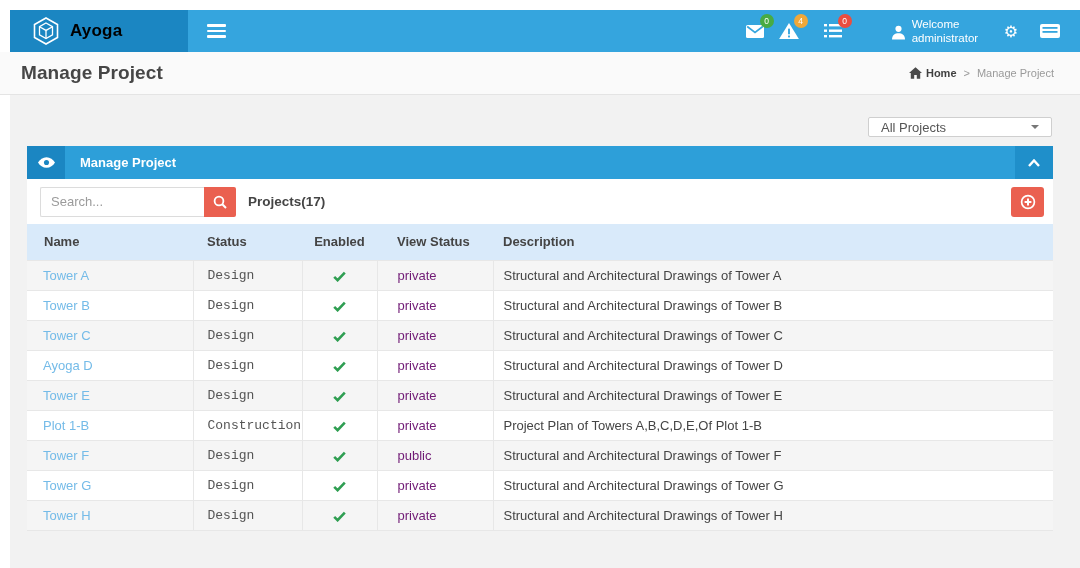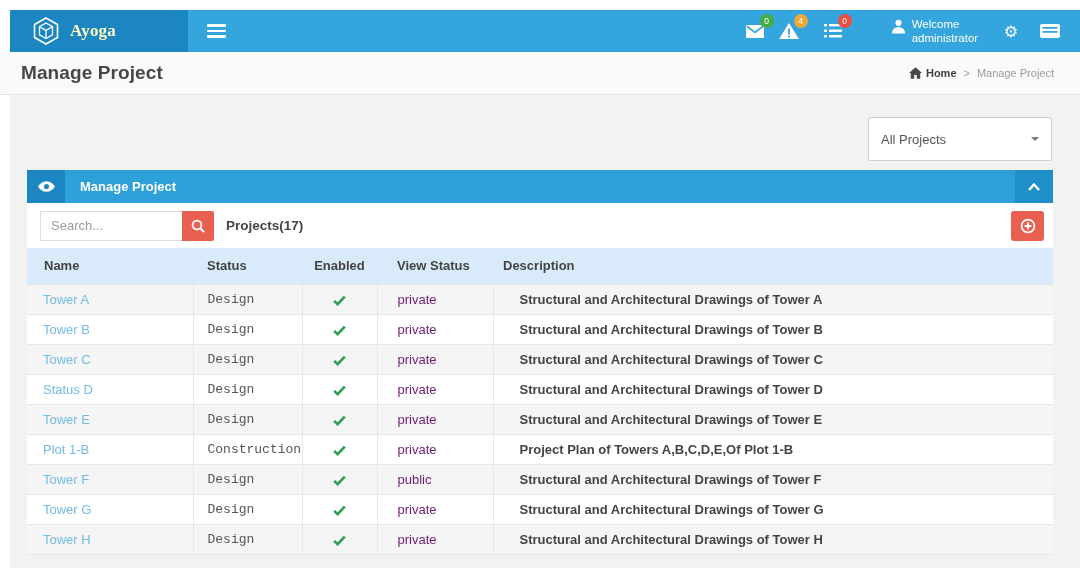--- a/index.html
+++ b/index.html
@@ -1,69 +1,69 @@
 <!DOCTYPE html>
 <html><head>
 <meta charset="utf-8">
 <style>
   * { margin:0; padding:0; box-sizing:border-box; }
   html,body { width:1080px; height:568px; overflow:hidden; background:#fff;
     font-family:"Liberation Sans", sans-serif; }
   .topbar { margin:10px 0 0 10px; height:42px; background:#35a5de; display:flex; align-items:stretch; }
   .brand { width:178px; background:#1b86c2; display:flex; align-items:center; padding-left:23px; }
-  .brand-name { color:#fef9c3; font-size:17px; font-weight:bold; margin-left:11px; letter-spacing:.2px;font-family:Liberation Serif, serif; }
+  .brand-name { color:#000000; font-size:17px; font-weight:bold; margin-left:11px; letter-spacing:.2px; }
   .hamburger { width:56px; display:flex; flex-direction:column; justify-content:center; gap:3px; padding-left:19px; cursor:pointer; }
   .hamburger span { width:19px; height:2.4px; background:#fff; border-radius:1px; }
   .top-right { margin-left:auto; display:flex; align-items:center; }
   .notif { position:relative; width:22px; height:22px; display:flex; align-items:center; justify-content:center; cursor:pointer; }
   .notif.m1 { margin-right:12px; } .notif.m2 { margin-right:22px; } .notif.m3 { margin-right:0; }
   .badge { position:absolute; top:-6px; right:-8px; min-width:14px; height:14px; border-radius:7px;
     color:#fff; font-size:8.5px; display:flex; align-items:center; justify-content:center; padding:0 3px; }
   .badge.green{ background:#47ab43; } .badge.orange{ background:#f0a839; } .badge.red{ background:#eb4d3f; }
-  .welcome { display:flex; align-items:flex-start; margin-left:48px; color:#fff; font-size:11.5px; line-height:14.5px; }
+  .welcome { display:flex; align-items:center; margin-left:48px; color:#fff; font-size:11.5px; line-height:14.5px; }
   .welcome svg { margin-top:2px; margin-right:7px; }
   .wtext { width:70px; }
   .gear { color:#fff; font-family:"DejaVu Sans", sans-serif; font-size:16px; margin-left:22px; cursor:pointer; }
   .screens { margin-left:22px; margin-right:20px; cursor:pointer; display:flex; }
   .title-bar { height:43px; background:#fafafa; border-bottom:1px solid #e4e4e4; display:flex; align-items:center; justify-content:space-between; padding:0 26px 0 21px; }
   .page-title { font-size:19px; font-weight:bold; color:#464646; letter-spacing:.1px; }
   .breadcrumb { font-size:11px; color:#9a9a9a; display:flex; align-items:center; gap:7px; }
   .bc-home { display:flex; align-items:center; gap:4px; color:#3f3f3f; font-weight:bold; cursor:pointer; }
   .content { margin-left:10px; height:473px; background:#f2f2f2; position:relative; }
   .filter-row { display:flex; justify-content:flex-end; padding:22px 28px 0 0; }
-  .select { width:184px; height:44px; background:#fff; border:1px solid #cfcfcf; border-radius:2px;
+  .select { width:184px; height:20px; background:#fff; border:1px solid #cfcfcf; border-radius:2px;
     display:flex; align-items:center; padding:0 12px; font-size:13px; color:#555; cursor:pointer; }
   .caret { margin-left:auto; width:0; height:0; border-left:4px solid transparent; border-right:4px solid transparent; border-top:4px solid #777; }
   .panel { margin:9px 27px 0 17px; }
   .panel-header { height:33px; background:#2d9fd9; display:flex; align-items:stretch; }
   .eye-box { width:38px; background:#1b86c2; display:flex; align-items:center; justify-content:center; cursor:pointer; }
   .panel-title { color:#fff; font-size:13px; font-weight:bold; display:flex; align-items:center; padding-left:15px; }
   .collapse-box { margin-left:auto; width:38px; background:#1f8fca; display:flex; align-items:center; justify-content:center; cursor:pointer; }
   .toolbar { height:45px; background:#fff; display:flex; align-items:center; padding:0 9px 0 13px; }
-  .search-input { width:142px; height:30px; border:1px solid #dcdcdc; border-right:none; border-radius:2px 0 0 2px;
+  .search-input { width:164px; height:30px; border:1px solid #dcdcdc; border-right:none; border-radius:2px 0 0 2px;
     padding:0 10px; font-size:13px; color:#555; outline:none; font-family:"Liberation Sans",sans-serif; }
   .search-input::placeholder { color:#9b9b9b; }
   .search-btn { width:32px; height:30px; background:#ea6050; border:none; border-radius:0 2px 2px 0; display:flex; align-items:center; justify-content:center; cursor:pointer; }
   .count { margin-left:12px; font-size:13.5px; font-weight:bold; color:#444; }
   .add-btn { margin-left:auto; width:33px; height:30px; background:#ea6050; border:none; border-radius:3px; display:flex; align-items:center; justify-content:center; cursor:pointer; }
   table { width:100%; border-collapse:collapse; background:#fff; table-layout:fixed; }
   thead th { background:#d9eafa; height:36px; text-align:left; font-size:13px; color:#444; font-weight:bold; }
   th.h-name { padding-left:17px; } th.h-status { padding-left:14px; } th.h-enabled { text-align:center; }
   th.h-view { padding-left:20px; } th.h-desc { padding-left:10px; }
   tbody td { height:30px; font-size:13px; border:1px solid #e7e7e7; }
   tbody td:first-child { border-left:none; } tbody td:last-child { border-right:none; }
   tbody tr:nth-child(odd) td { background:#f5f5f5; }
   tbody tr:nth-child(even) td { background:#fff; }
   td.c-name { padding-left:16px; }
   td.c-name a { color:#74bbe8; text-decoration:none; cursor:pointer; }
   td.c-status { padding-left:14px; color:#555;font-family:Liberation Mono, monospace; }
   td.c-enabled { text-align:center; }
   td.c-enabled svg { vertical-align:middle; }
   td.c-view { padding-left:20px; color:#701a75; }
-  td.c-desc { padding-left:26px; color:#444; font-weight:bold; }
+  td.c-desc { padding-left:10px; color:#444; font-weight:normal; }
 </style>
 </head>
 <body>
 
 <div class="app">
   <div class="topbar">
     <div class="brand">
       <svg width="26" height="28" viewBox="0 0 26 28">
         <polygon points="13,1 24.5,7.5 24.5,20.5 13,27 1.5,20.5 1.5,7.5" fill="none" stroke="#fff" stroke-width="1.6"></polygon>
         <polygon points="13,6 19.5,9.7 19.5,17.8 13,21.5 6.5,17.8 6.5,9.7" fill="none" stroke="#fff" stroke-width="1.3"></polygon>
@@ -221,21 +221,21 @@
     <td class="c-name"><a>Tower C</a></td>
     <td class="c-status">Design</td>
     <td class="c-enabled"><svg width="13" height="11" viewBox="0 0 13 11">
                   <path d="M1.2 5.8 L4.6 9.2 L11.8 1.6" stroke="#2f9e52" stroke-width="2.6" fill="none"></path>
                 </svg></td>
     <td class="c-view">private</td>
     <td class="c-desc">Structural and Architectural Drawings of Tower C</td>
   </tr>
 
   <tr>
-    <td class="c-name"><a>Status D</a></td>
+    <td class="c-name"><a>Ayoga D</a></td>
     <td class="c-status">Design</td>
     <td class="c-enabled"><svg width="13" height="11" viewBox="0 0 13 11">
                   <path d="M1.2 5.8 L4.6 9.2 L11.8 1.6" stroke="#2f9e52" stroke-width="2.6" fill="none"></path>
                 </svg></td>
     <td class="c-view">private</td>
     <td class="c-desc">Structural and Architectural Drawings of Tower D</td>
   </tr>
 
   <tr>
     <td class="c-name"><a>Tower E</a></td>

